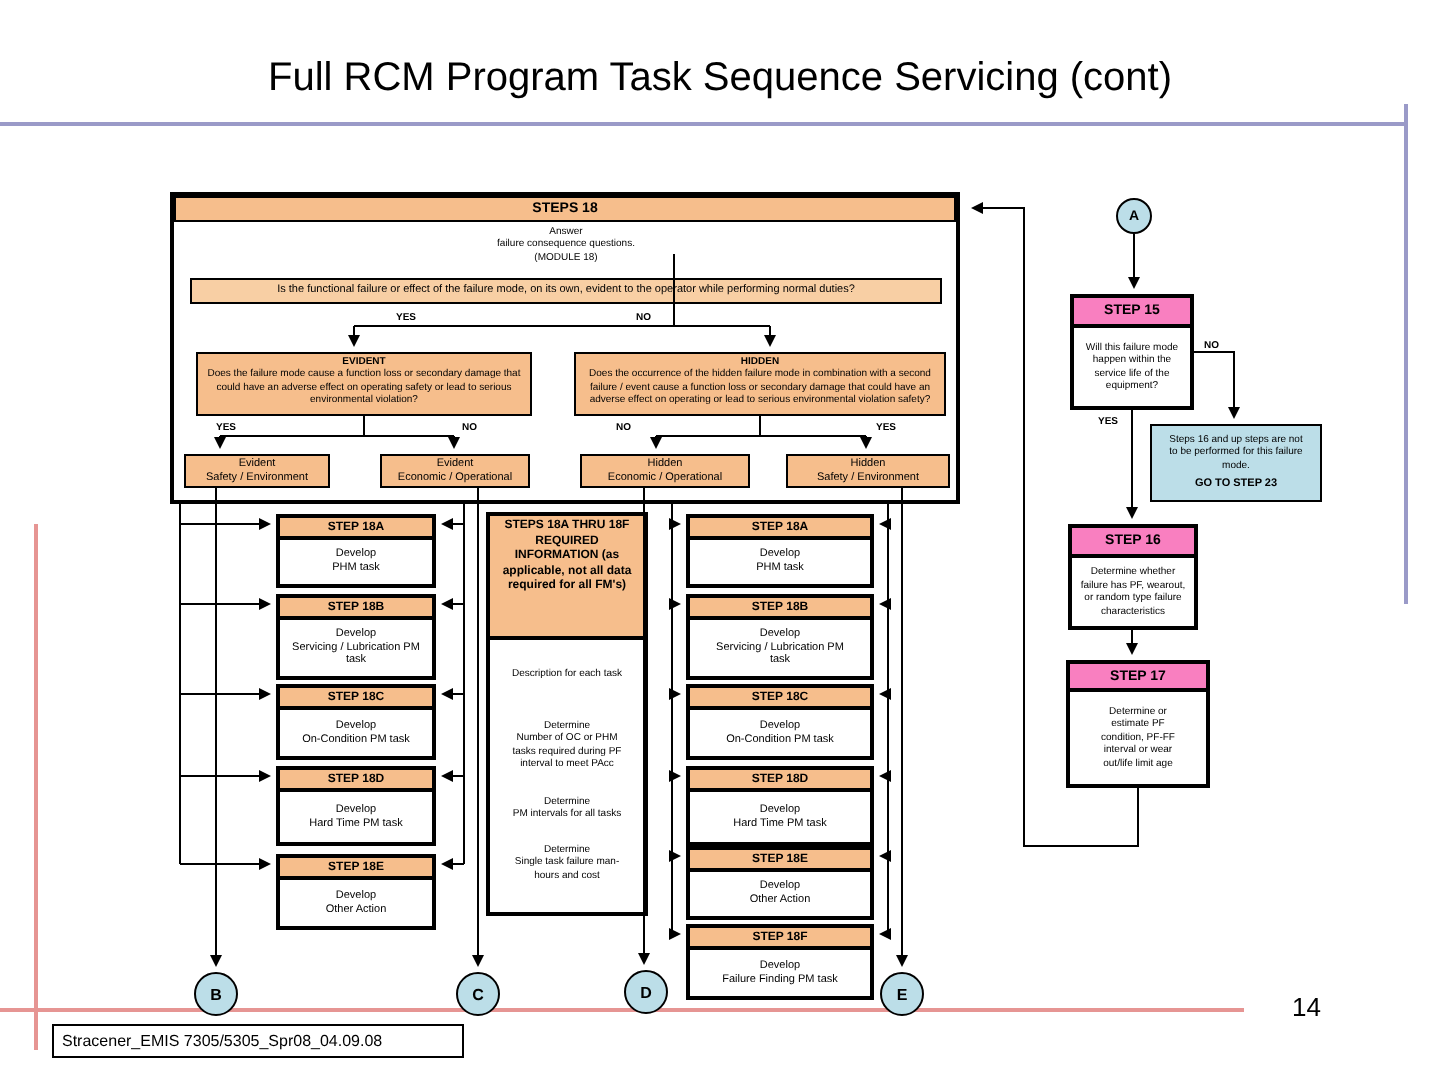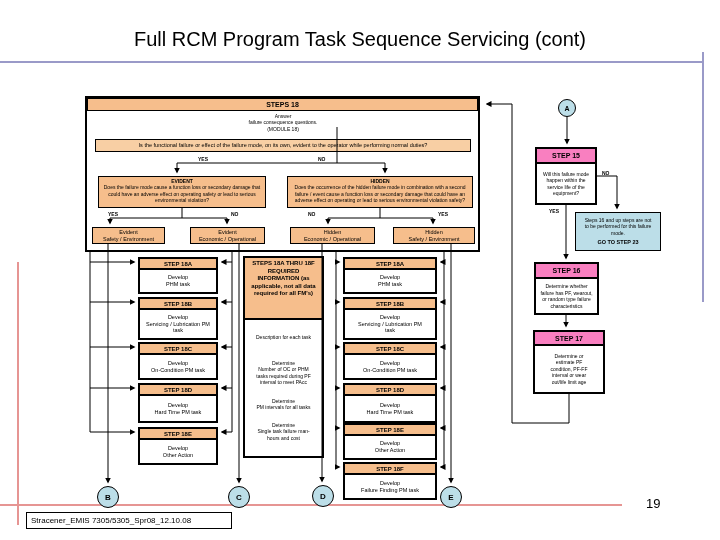--- a/index.html
+++ b/index.html
@@ -199,22 +199,22 @@
 condition, PF-FF
 interval or wear
 out/life limit age</div>
   </div>
 
   <div class="circle" style="left:97px;top:486px;width:22px;height:22px;font-size:8px;">B</div>
   <div class="circle" style="left:228px;top:486px;width:22px;height:22px;font-size:8px;">C</div>
   <div class="circle" style="left:312px;top:485px;width:22px;height:22px;font-size:8px;">D</div>
   <div class="circle" style="left:440px;top:486px;width:22px;height:22px;font-size:8px;">E</div>
 
-  <div id="footerbox">Stracener_EMIS 7305/5305_Spr08_12.10.08</div>
-  <div id="pagenum">19</div>
+  <div id="footerbox">Stracener_EMIS 7305/5305_Spr08_04.09.08</div>
+  <div id="pagenum">14</div>
 
   <svg id="wires" viewBox="0 0 720 540">
     <defs>
       <marker id="ah" markerWidth="6" markerHeight="6" refX="4.5" refY="3" orient="auto">
         <path d="M0,0 L6,3 L0,6 Z" fill="#000"></path>
       </marker>
     </defs>
     <g stroke="#000" stroke-width="1" fill="none">
       <path d="M337,127 V163"></path>
       <path d="M177,163 H385"></path>

